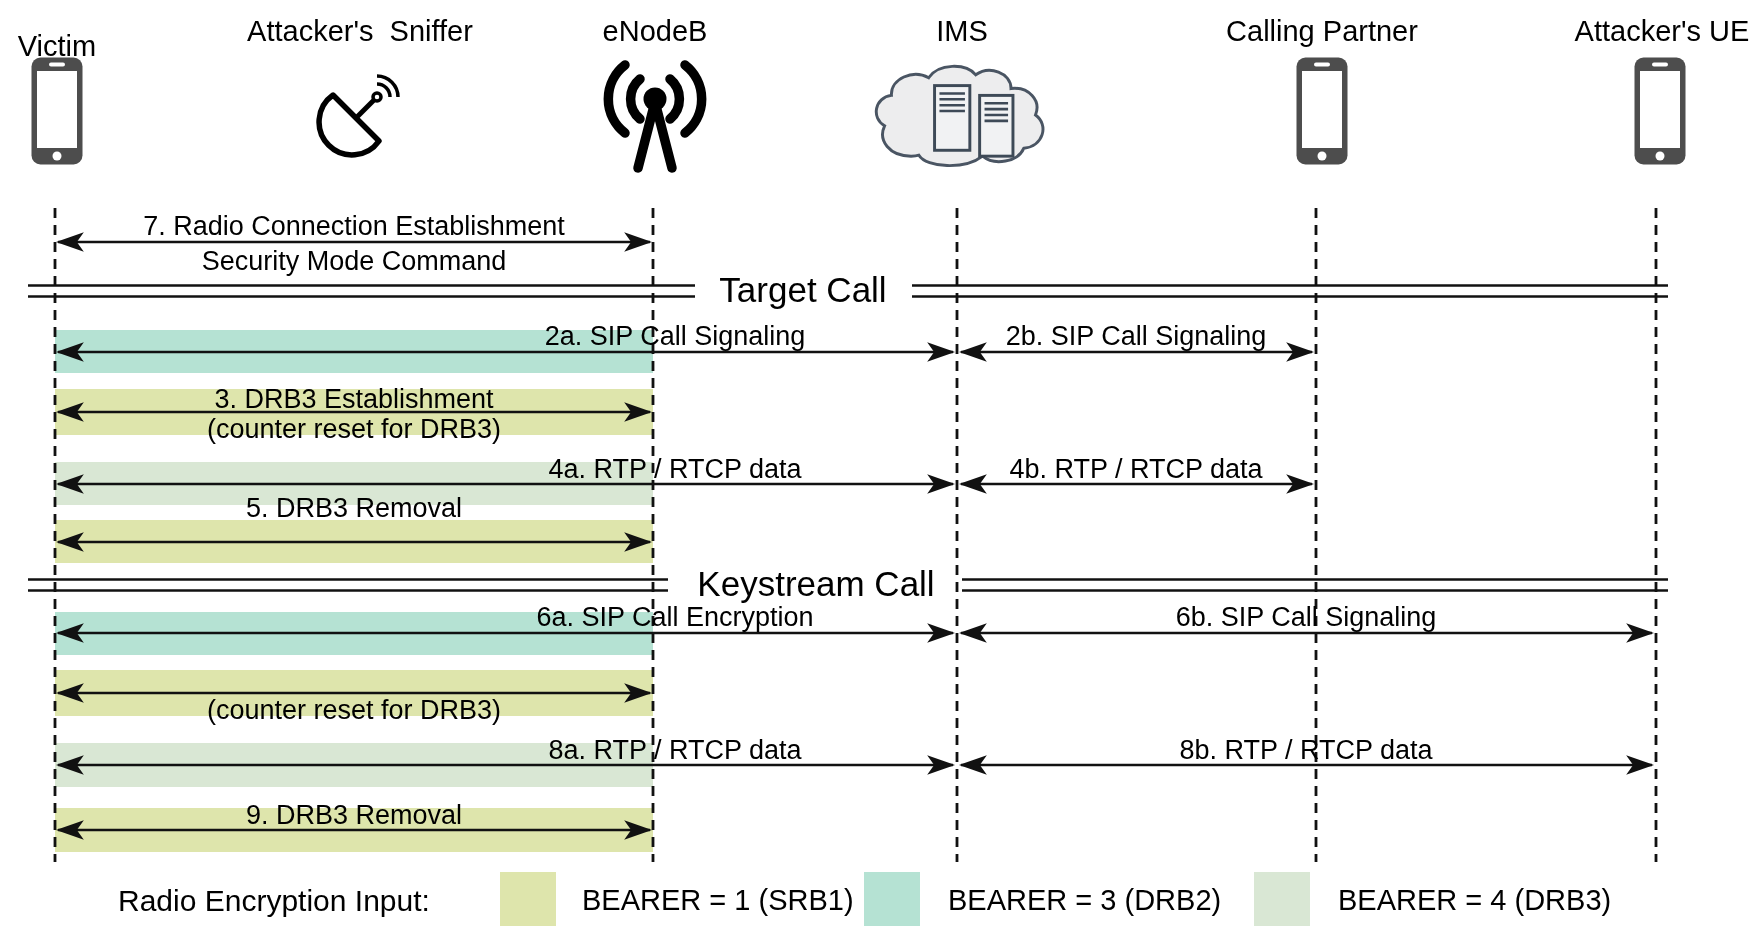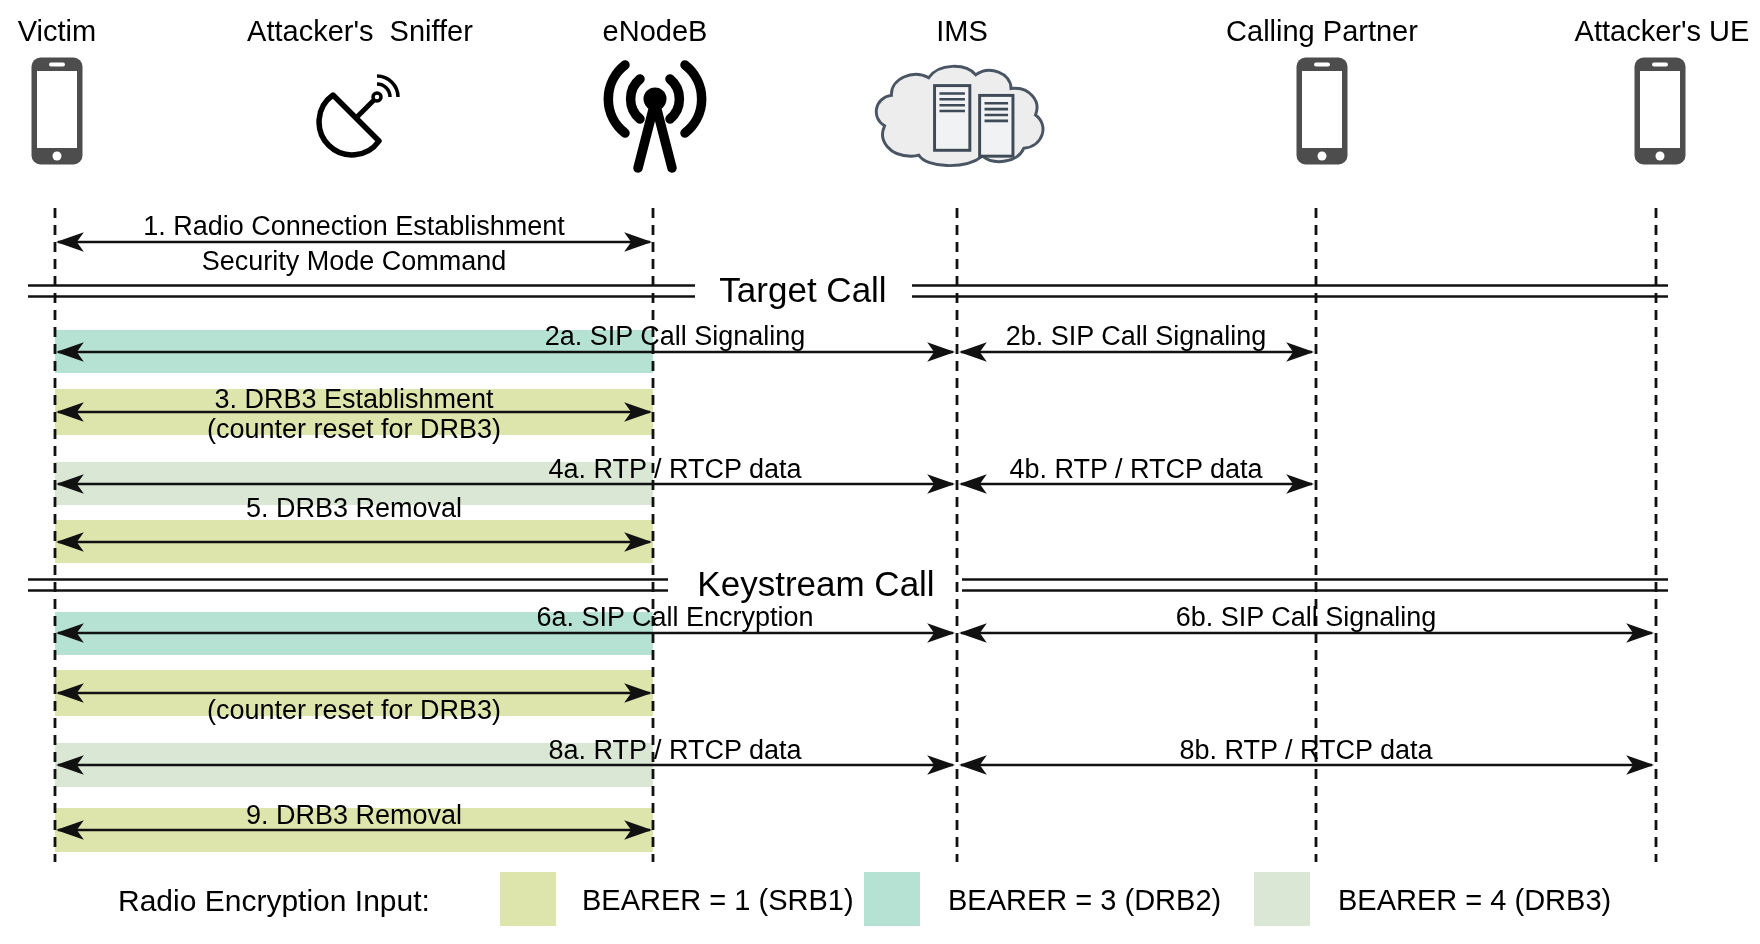--- a/index.html
+++ b/index.html
@@ -74,21 +74,21 @@
       <line x1="58" y1="633" x2="953" y2="633" marker-start="url(#ah)" marker-end="url(#ah)"></line>
       <line x1="961" y1="633" x2="1652" y2="633" marker-start="url(#ah)" marker-end="url(#ah)"></line>
       <line x1="58" y1="693" x2="650" y2="693" marker-start="url(#ah)" marker-end="url(#ah)"></line>
       <line x1="58" y1="765" x2="953" y2="765" marker-start="url(#ah)" marker-end="url(#ah)"></line>
       <line x1="961" y1="765" x2="1652" y2="765" marker-start="url(#ah)" marker-end="url(#ah)"></line>
       <line x1="58" y1="830" x2="650" y2="830" marker-start="url(#ah)" marker-end="url(#ah)"></line>
     </g>
   </svg>
 
   <div class="actor">
-    <div class="actor-label" style="left:57px;top:16px">Victim</div>
+    <div class="actor-label" style="left:57px;top:31px">Victim</div>
     <span class="actor-icon" style="left:57px;top:56px">
       <svg width="54" height="110" viewBox="0 0 54 110">
         <rect x="1.5" y="1.5" width="51" height="107" rx="9" fill="#4d4d4d"></rect>
         <rect x="7" y="15" width="40" height="77" fill="#fff"></rect>
         <rect x="19" y="6.5" width="16" height="4" rx="2" fill="#fff"></rect>
         <circle cx="27" cy="100" r="4.5" fill="#fff"></circle>
       </svg>
     </span>
   </div>
 
@@ -159,21 +159,21 @@
         <rect x="7" y="15" width="40" height="77" fill="#fff"></rect>
         <rect x="19" y="6.5" width="16" height="4" rx="2" fill="#fff"></rect>
         <circle cx="27" cy="100" r="4.5" fill="#fff"></circle>
       </svg>
     </span>
   </div>
 
   <div class="section-title" style="left:803px;top:272px">Target Call</div>
   <div class="section-title" style="left:816px;top:566px">Keystream Call</div>
 
-  <div class="mlabel" style="left:354px;top:212px">1. Radio Connection Establishment</div>
+  <div class="mlabel" style="left:354px;top:212px">7. Radio Connection Establishment</div>
   <div class="mlabel" style="left:354px;top:247px">Security Mode Command</div>
   <div class="mlabel" style="left:675px;top:322px">2a. SIP Call Signaling</div>
   <div class="mlabel" style="left:1136px;top:322px">2b. SIP Call Signaling</div>
   <div class="mlabel" style="left:354px;top:385px">3. DRB3 Establishment</div>
   <div class="mlabel" style="left:354px;top:415px">(counter reset for DRB3)</div>
   <div class="mlabel" style="left:675px;top:455px">4a. RTP / RTCP data</div>
   <div class="mlabel" style="left:1136px;top:455px">4b. RTP / RTCP data</div>
   <div class="mlabel" style="left:354px;top:494px">5. DRB3 Removal</div>
   <div class="mlabel" style="left:675px;top:603px">6a. SIP Call Encryption</div>
   <div class="mlabel" style="left:1306px;top:603px">6b. SIP Call Signaling</div>

